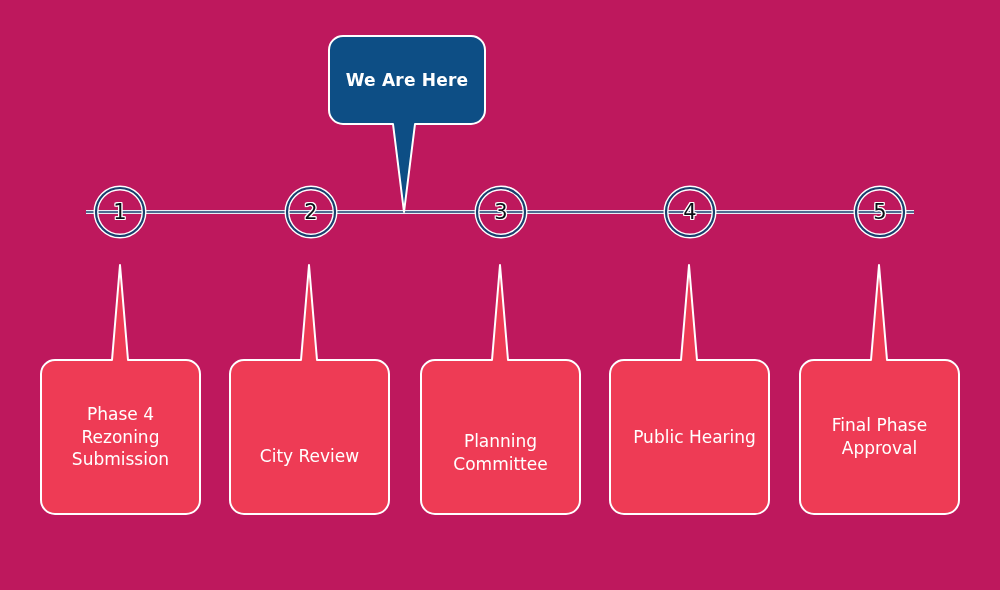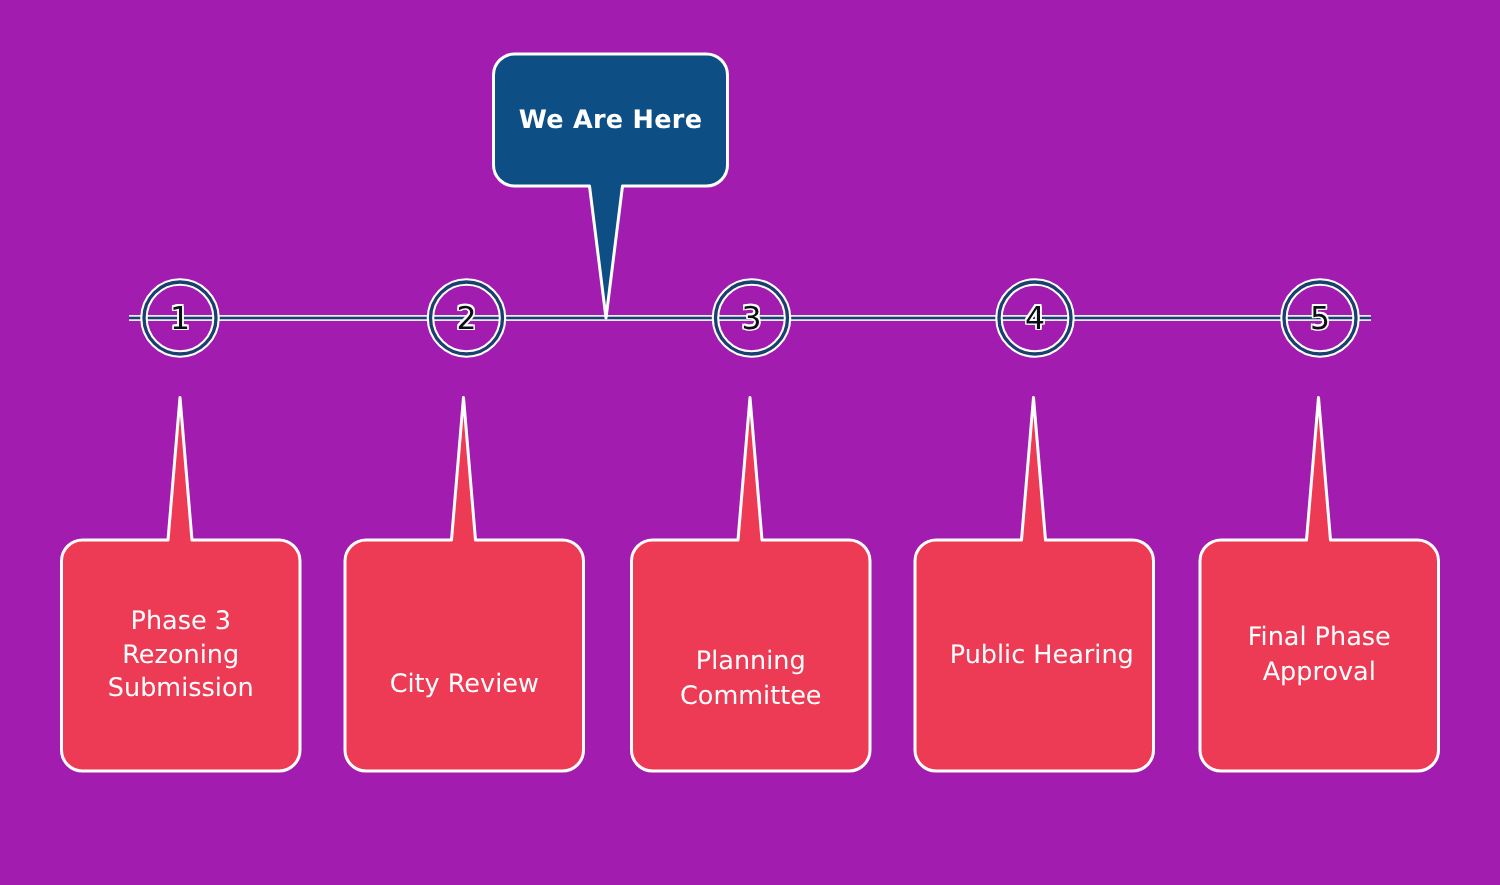--- a/index.html
+++ b/index.html
@@ -8,21 +8,21 @@
     padding: 0;
     background: #000000;
   }
   body {
     font-family: "DejaVu Sans", sans-serif;
   }
   #stage {
     position: relative;
     width: 1000px;
     height: 590px;
-    background: #a21caf;
+    background: #be185d;
     overflow: hidden;
   }
   #svg-root {
     position: absolute;
     left: 0;
     top: 0;
     width: 1000px;
     height: 590px;
     display: block;
   }
@@ -126,21 +126,21 @@
   <div class="txt-layer">
     <div class="tooltip-label">We Are Here</div>
     <div id="node-numbers">
         <div class="node-number" style="left: 96px; top: 188px;">1</div>
         <div class="node-number" style="left: 287px; top: 188px;">2</div>
         <div class="node-number" style="left: 477px; top: 188px;">3</div>
         <div class="node-number" style="left: 666px; top: 188px;">4</div>
         <div class="node-number" style="left: 856px; top: 188px;">5</div>
       </div>
     <div id="step-labels">
-        <div class="step-label" style="left: 41px; top: 360px; width: 159px; height: 154px;">Phase 3
+        <div class="step-label" style="left: 41px; top: 360px; width: 159px; height: 154px;">Phase 4
 Rezoning
 Submission</div>
         <div class="step-label" style="left: 230px; top: 360px; width: 159px; height: 193px;">City Review</div>
         <div class="step-label" style="left: 421px; top: 376px; width: 159px; height: 154px;">Planning
 Committee</div>
         <div class="step-label" style="left: 610px; top: 360px; width: 169px; height: 154px;">Public Hearing</div>
         <div class="step-label" style="left: 800px; top: 360px; width: 159px; height: 154px;">Final Phase
 Approval</div>
       </div>
   </div>

